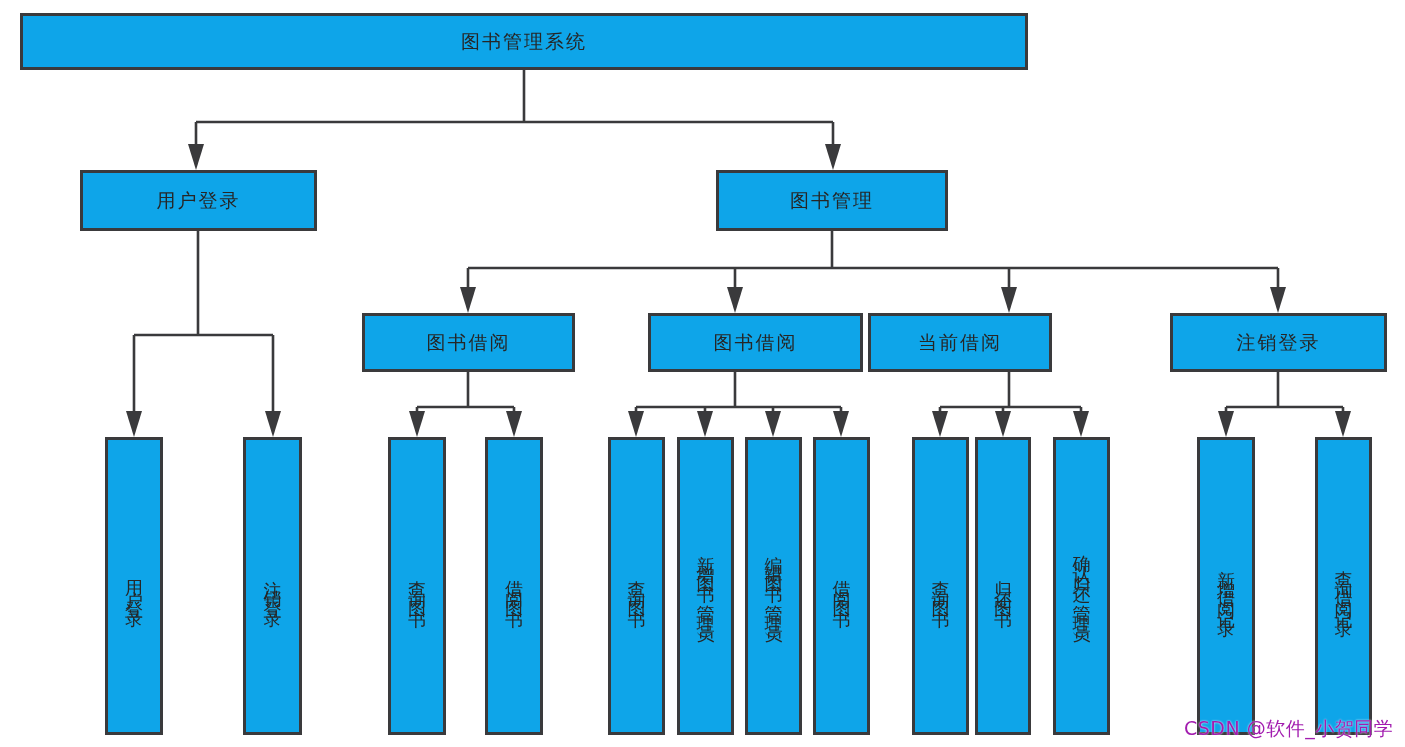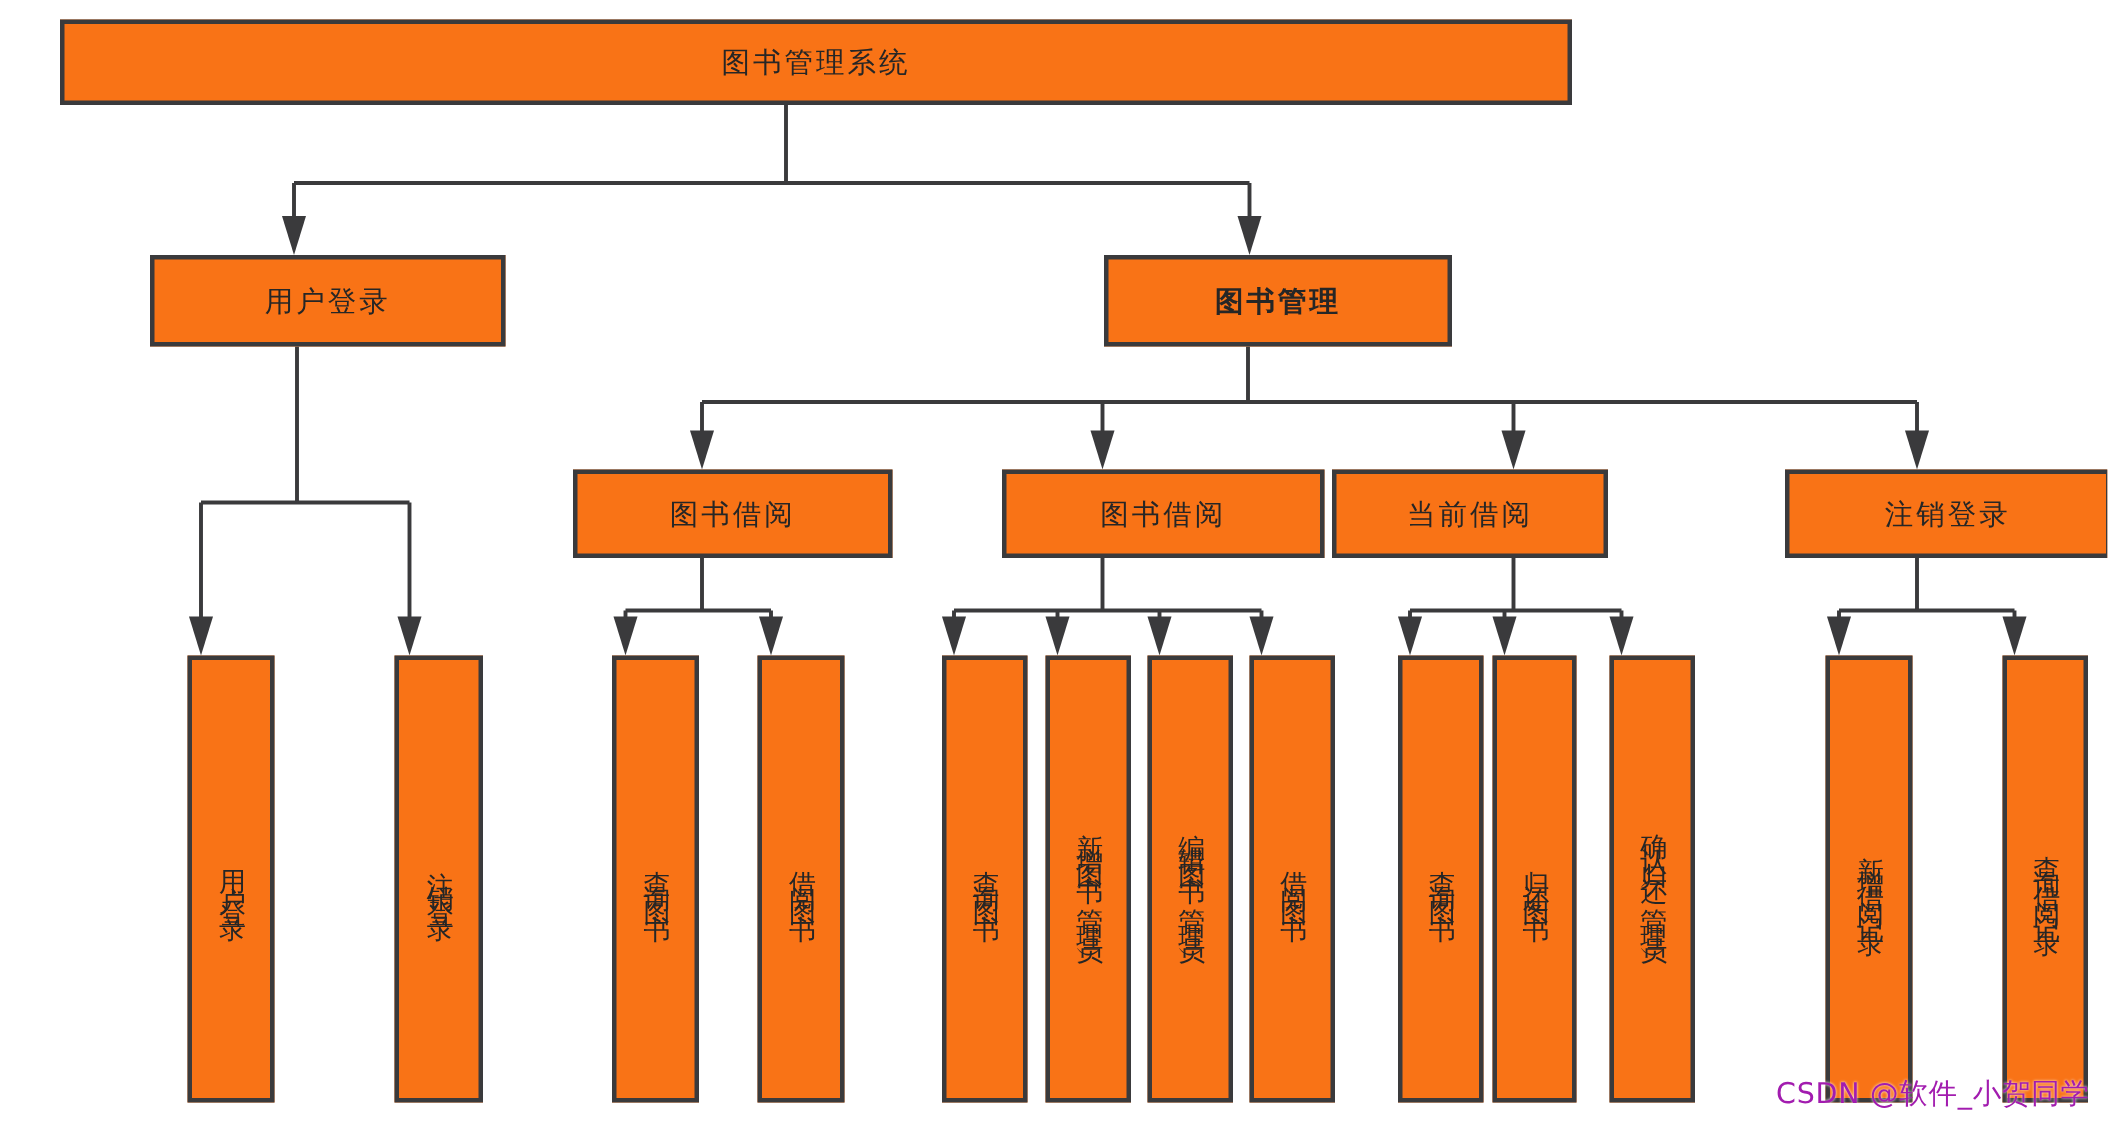--- a/index.html
+++ b/index.html
@@ -8,25 +8,24 @@
     width:1405px;height:747px;
     background:#ffffff;
     font-family:"DejaVu Sans","Liberation Sans",sans-serif;
     overflow:hidden;
   }
   #connectors{position:absolute;left:0;top:0;width:1405px;height:747px;z-index:1;}
   .box{
     position:absolute;
     box-sizing:border-box;
     border:3px solid #3a3a3c;
-    background:#f97316;
+    background:#0ea5e9;
     display:flex;align-items:center;justify-content:center;
     color:#262626;
     z-index:2;
-    margin-left:20px;
   }
   .hbox{font-size:19px;letter-spacing:2px;}
   .leaf{z-index:2;}
   .leaf .vtext{
     writing-mode:vertical-rl;
     text-orientation:mixed;
     font-size:18px;
     letter-spacing:10px;
     line-height:1;
     color:#262626;
@@ -84,21 +83,21 @@
       <polygon points="995,411 1011,411 1003,437"></polygon>
       <polygon points="1073,411 1089,411 1081,437"></polygon>
       <polygon points="1218,411 1234,411 1226,437"></polygon>
       <polygon points="1335,411 1351,411 1343,437"></polygon>
     </g>
   </svg>
 
   <div class="box hbox" style="left:20px;top:13px;width:1008px;height:57px;">图书管理系统</div>
 
   <div class="box hbox" style="left:80px;top:170px;width:237px;height:61px;">用户登录</div>
-  <div class="box hbox" style="left:716px;top:170px;width:232px;height:61px;font-weight:bold;">图书管理</div>
+  <div class="box hbox" style="left:716px;top:170px;width:232px;height:61px;">图书管理</div>
 
   <div class="box hbox" style="left:362px;top:313px;width:213px;height:59px;">图书借阅</div>
   <div class="box hbox" style="left:648px;top:313px;width:215px;height:59px;">图书借阅</div>
   <div class="box hbox" style="left:868px;top:313px;width:184px;height:59px;">当前借阅</div>
   <div class="box hbox" style="left:1170px;top:313px;width:217px;height:59px;">注销登录</div>
 
   <div class="box leaf" style="left:105px;top:437px;width:58px;height:298px;">
     <span class="vtext">用户登录</span>
   </div>
   <div class="box leaf" style="left:243px;top:437px;width:59px;height:298px;">

